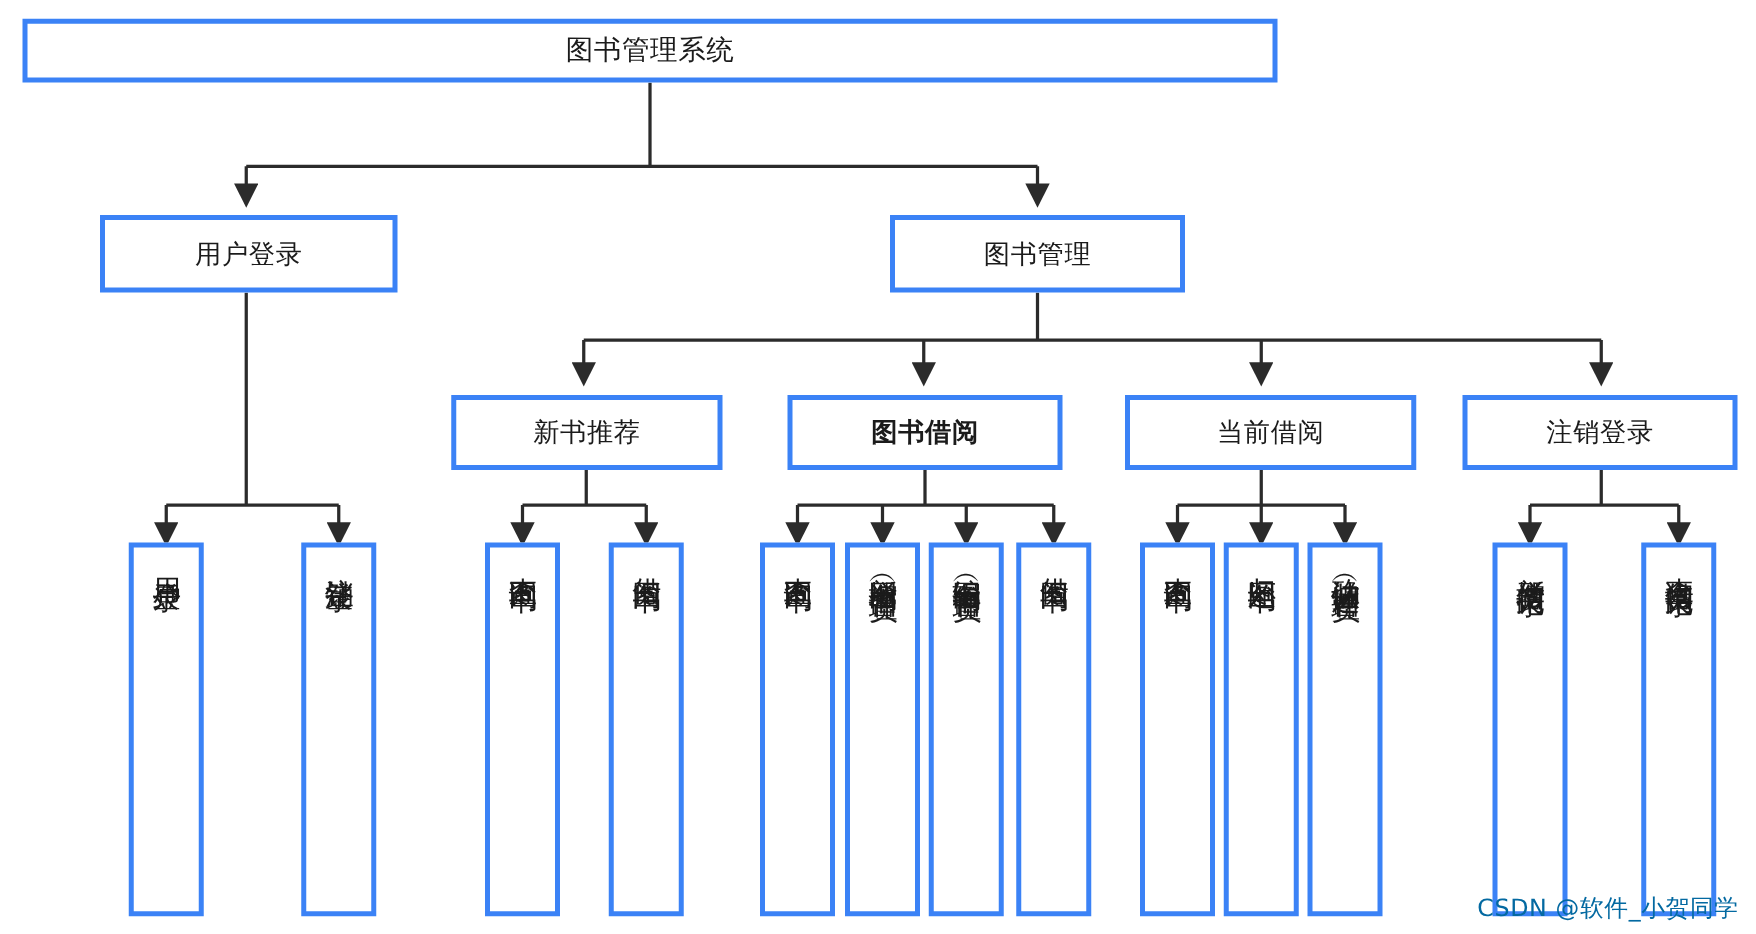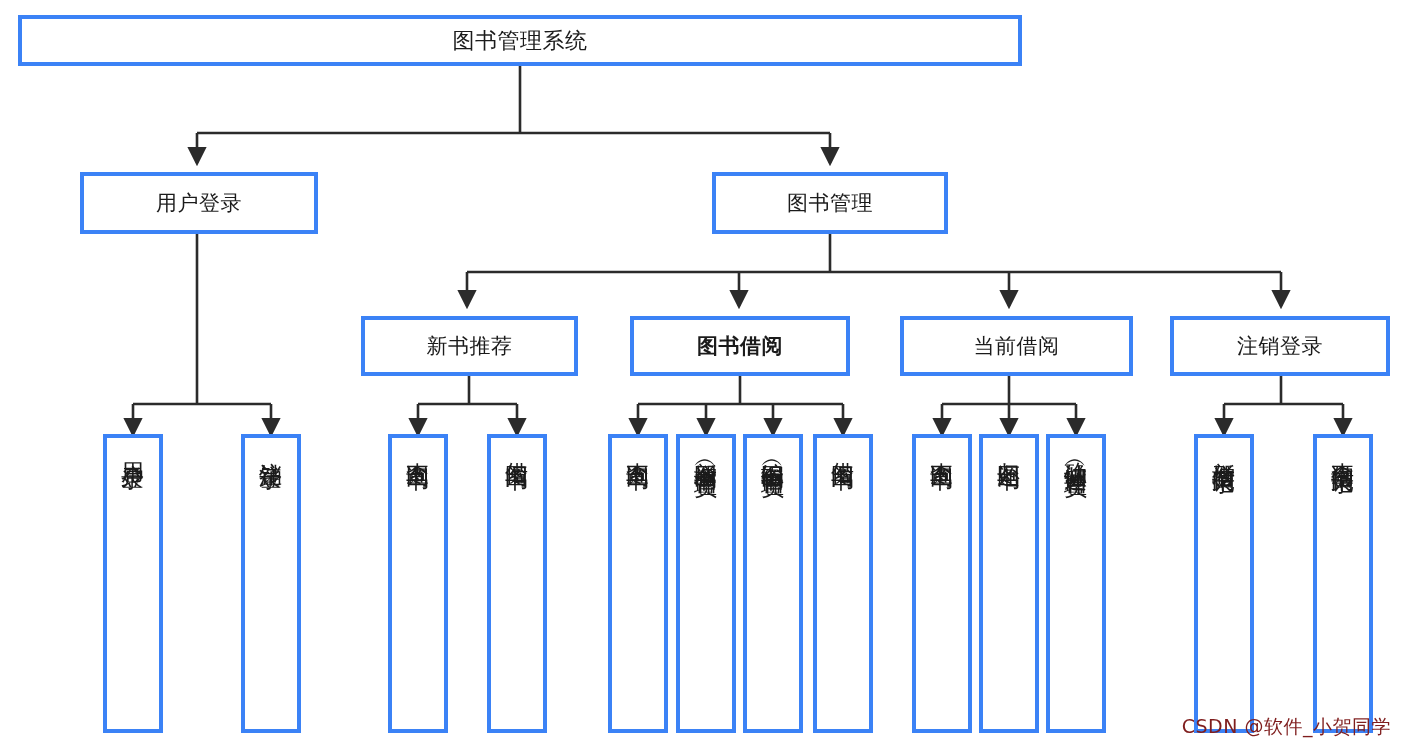--- a/index.html
+++ b/index.html
@@ -59,21 +59,21 @@
     font-size: 23px;
     line-height: 1.05;
     letter-spacing: 2px;
     white-space: nowrap;
   }
   .watermark {
     position: absolute;
     right: 14px;
     bottom: 7px;
     font-size: 19px;
-    color: #7f1d1d;
+    color: #0369a1;
     letter-spacing: 0.5px;
     z-index: 3;
     white-space: nowrap;
     font-family: "DejaVu Sans", "Liberation Sans", sans-serif;
   }
 </style>
 </head>
 <body>
 
 <div id="canvas">

